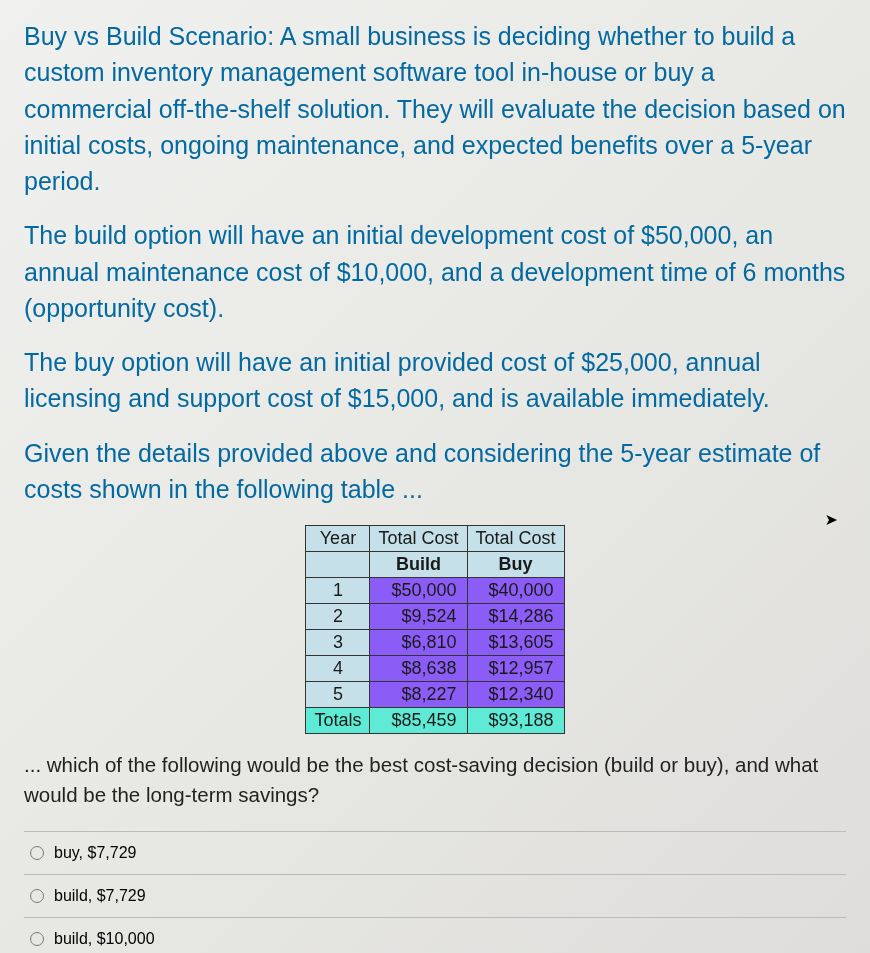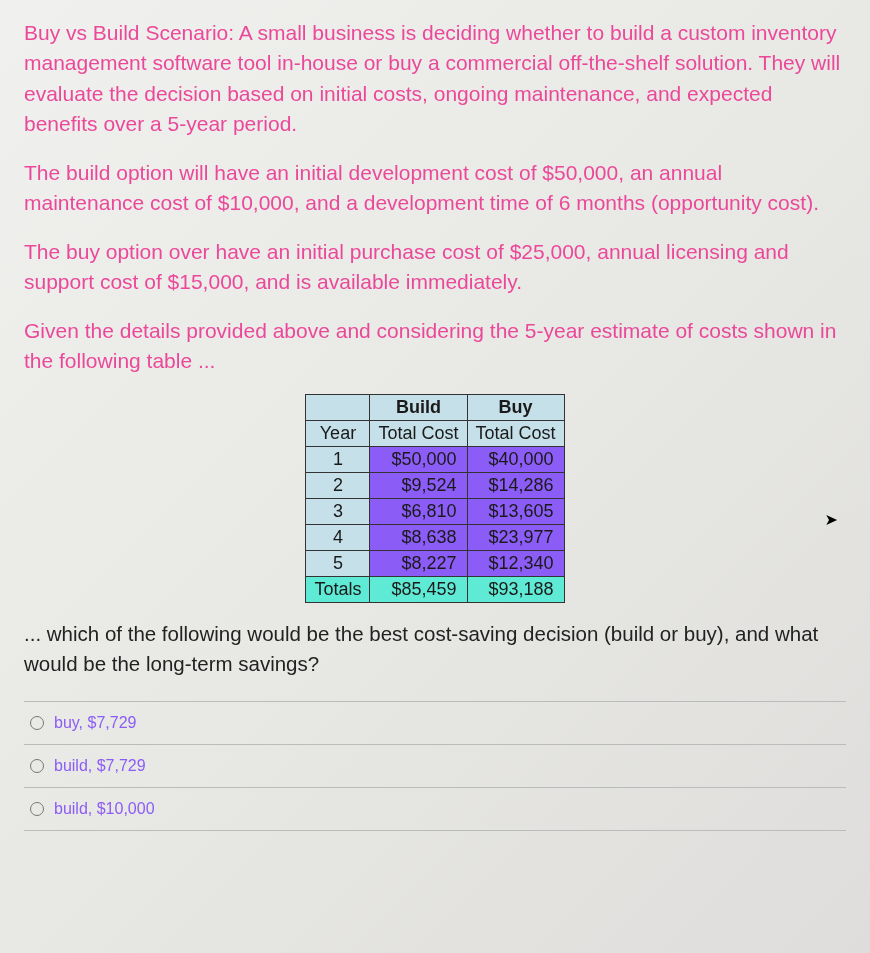--- a/index.html
+++ b/index.html
@@ -6,24 +6,24 @@
   body {
     font-family: 'Segoe UI', Arial, sans-serif;
     background: linear-gradient(135deg, #f0f0ee 0%, #e8e8e5 50%, #dedddb 100%);
     width: 870px;
     height: 953px;
     padding: 18px 24px;
     color: #1a1a1a;
     position: relative;
   }
   .question-text {
-    font-size: 21px;
+    font-size: 25px;
     line-height: 1.45;
     margin-bottom: 18px;
-    color: #ec4899;
+    color: #0369a1;
   }
   .table-wrap {
     display: flex;
     justify-content: center;
     margin: 8px 0 16px 0;
   }
   table {
     border-collapse: collapse;
     font-size: 18px;
   }
@@ -49,21 +49,21 @@
   .options {
     border-top: 1px solid #bbb;
   }
   .opt {
     display: flex;
     align-items: center;
     gap: 10px;
     padding: 12px 6px;
     border-bottom: 1px solid #bbb;
     font-size: 16px;
-    color: #8b5cf6;
+    color: #000000;
     cursor: pointer;
   }
   .radio {
     width: 14px; height: 14px;
     border: 1.5px solid #777;
     border-radius: 50%;
     display: inline-flex;
     align-items: center;
     justify-content: center;
     flex-shrink: 0;
@@ -85,55 +85,55 @@
     font-size: 16px;
     color: #000;
     pointer-events: none;
   }
 </style>
 </head>
 <body>
 
 <p class="question-text">Buy vs Build Scenario: A small business is deciding whether to build a custom inventory management software tool in-house or buy a commercial off-the-shelf solution. They will evaluate the decision based on initial costs, ongoing maintenance, and expected benefits over a 5-year period.</p>
 <p class="question-text">The build option will have an initial development cost of $50,000, an annual maintenance cost of $10,000, and a development time of 6 months (opportunity cost).</p>
-<p class="question-text">The buy option over have an initial purchase cost of $25,000, annual licensing and support cost of $15,000, and is available immediately.</p>
+<p class="question-text">The buy option will have an initial provided cost of $25,000, annual licensing and support cost of $15,000, and is available immediately.</p>
 <p class="question-text">Given the details provided above and considering the 5-year estimate of costs shown in the following table ...</p>
 
 <div class="table-wrap">
   <table>
     <tbody>
         <tr>
+      <td class="hdr-sub">Year</td>
+      <td class="hdr-sub">Total Cost</td>
+      <td class="hdr-sub">Total Cost</td>
+    </tr>
+    <tr>
       <td class="hdr-blank"></td>
       <td class="hdr-top">Build</td>
       <td class="hdr-top">Buy</td>
-    </tr>
-    <tr>
-      <td class="hdr-sub">Year</td>
-      <td class="hdr-sub">Total Cost</td>
-      <td class="hdr-sub">Total Cost</td>
     </tr>
     <tr>
       <td class="col-year">1</td>
       <td class="num">$50,000</td>
       <td class="num">$40,000</td>
     </tr>
     <tr>
       <td class="col-year">2</td>
       <td class="num">$9,524</td>
       <td class="num">$14,286</td>
     </tr>
     <tr>
       <td class="col-year">3</td>
       <td class="num">$6,810</td>
       <td class="num">$13,605</td>
     </tr>
     <tr>
       <td class="col-year">4</td>
       <td class="num">$8,638</td>
-      <td class="num">$23,977</td>
+      <td class="num">$12,957</td>
     </tr>
     <tr>
       <td class="col-year">5</td>
       <td class="num">$8,227</td>
       <td class="num">$12,340</td>
     </tr>
     <tr class="totals-row">
       <td class="lbl">Totals</td>
       <td class="num">$85,459</td>
       <td class="num">$93,188</td>

